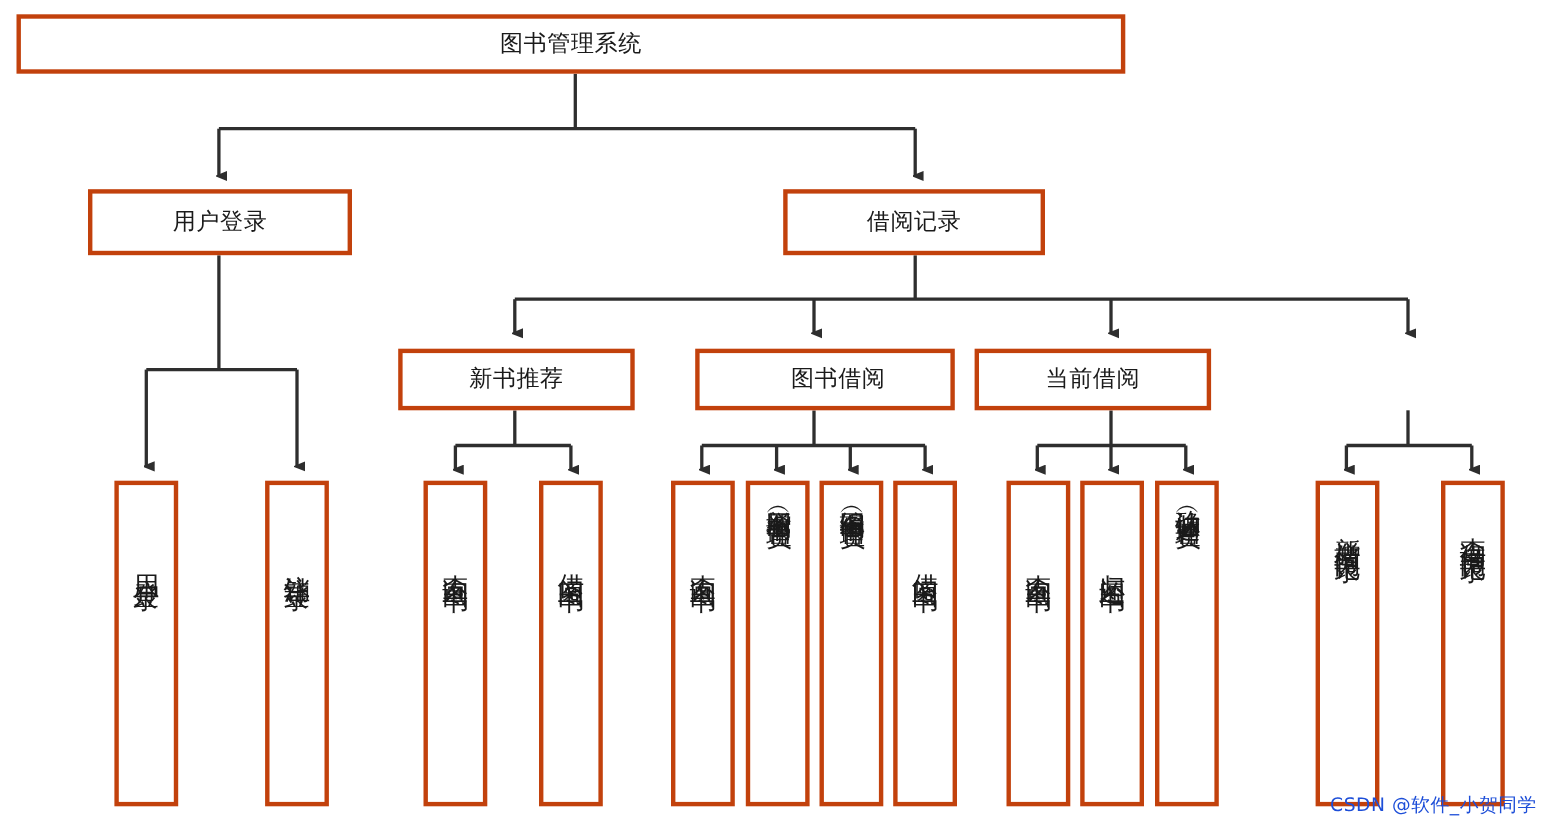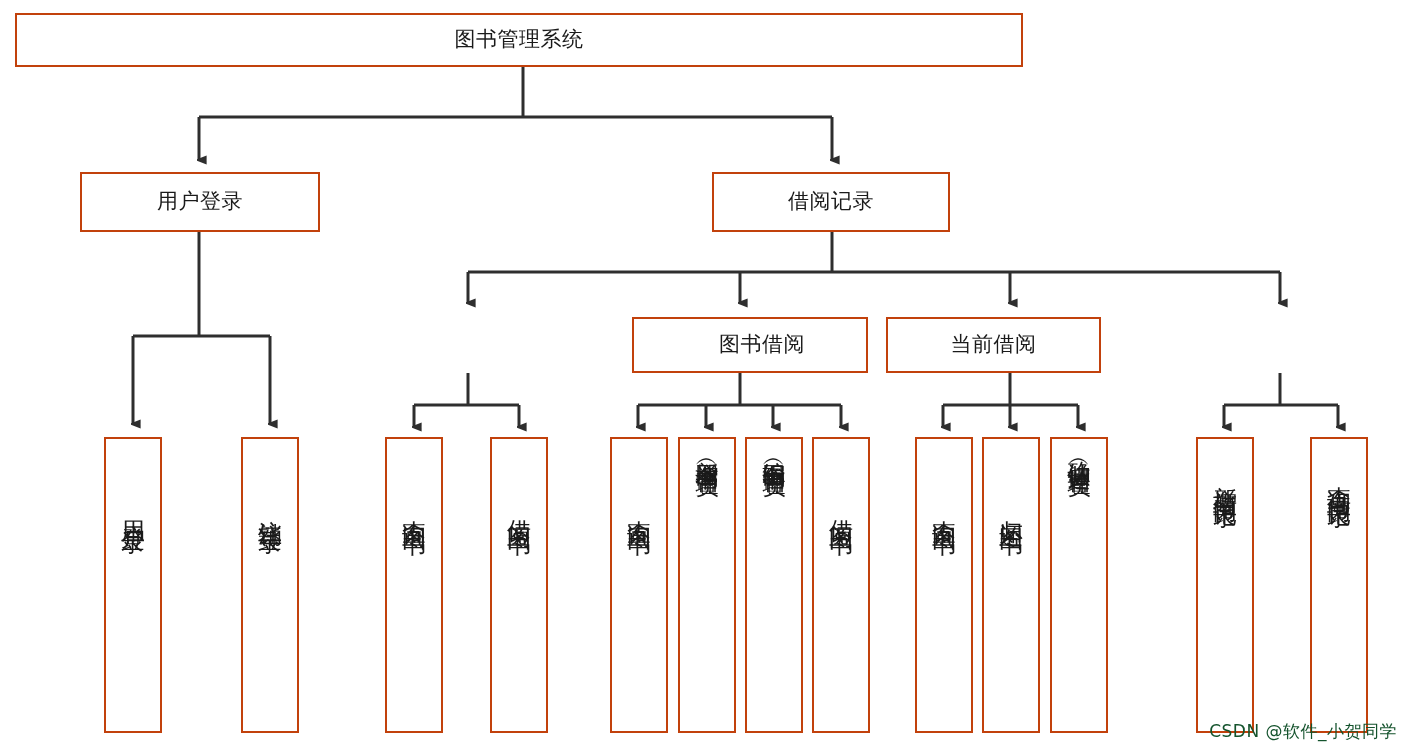--- a/index.html
+++ b/index.html
@@ -23,21 +23,21 @@
     left: 0;
     top: 0;
     width: 1405px;
     height: 747px;
     pointer-events: none;
   }
   .node {
     position: absolute;
     box-sizing: border-box;
     background: #ffffff;
-    border: 2px solid #c2410c;
+    border: 4px solid #c2410c;
     display: flex;
     align-items: center;
     justify-content: center;
     color: #1a1a1a;
     z-index: 2;
   }
   .node .label {
     display: block;
     line-height: 1.12;
     letter-spacing: 0.5px;
@@ -63,21 +63,21 @@
   }
   .node.vert.tall .label {
     font-size: 23px;
     letter-spacing: 2px;
   }
   #watermark {
     position: absolute;
     right: 8px;
     bottom: 4px;
     font-size: 17px;
-    color: #14532d;
+    color: #1d4ed8;
     letter-spacing: 0.5px;
     white-space: nowrap;
     z-index: 5;
     font-family: "DejaVu Sans", "Liberation Sans", sans-serif;
   }
 </style>
 </head>
 <body>
 
 <div id="canvas">
@@ -138,20 +138,23 @@
     <span class="label">图书管理系统</span>
   </div>
 
   <div class="node horiz" style="left:80px; top:172px; width:240px; height:60px;">
     <span class="label">用户登录</span>
   </div>
   <div class="node horiz" style="left:712px; top:172px; width:238px; height:60px;">
     <span class="label">借阅记录</span>
   </div>
 
+  <div class="node horiz" style="left:362px; top:317px; width:215px; height:56px;">
+    <span class="label">新书推荐</span>
+  </div>
   <div class="node horiz" style="left:632px; top:317px; width:236px; height:56px;padding-left:24px;">
     <span class="label">图书借阅</span>
   </div>
   <div class="node horiz" style="left:886px; top:317px; width:215px; height:56px;">
     <span class="label">当前借阅</span>
   </div>
 
   <div class="node vert" style="left:104px; top:437px; width:58px; height:296px; padding-top:62px;">
     <span class="label">用户登录</span>
   </div>

